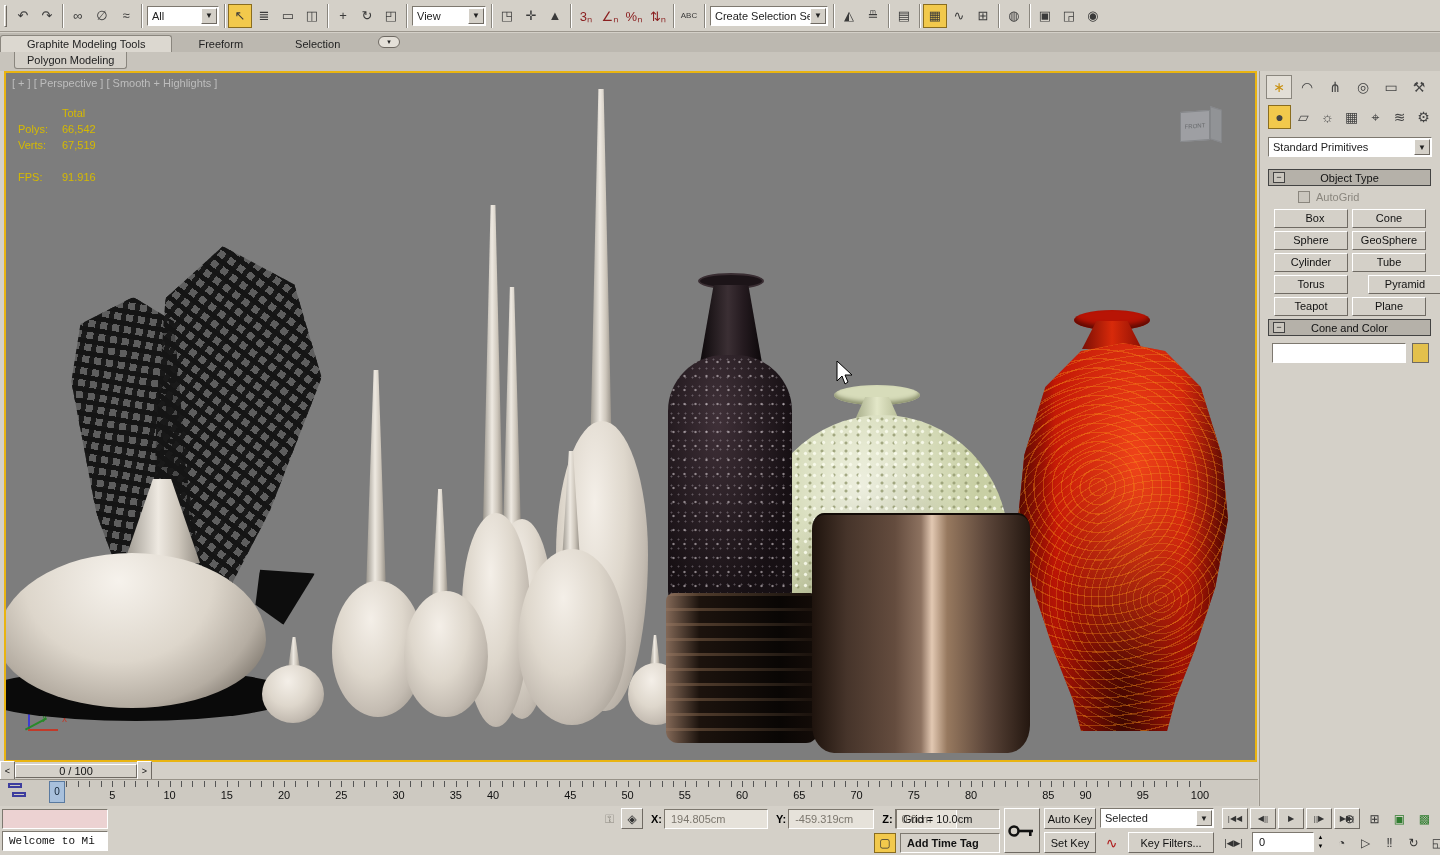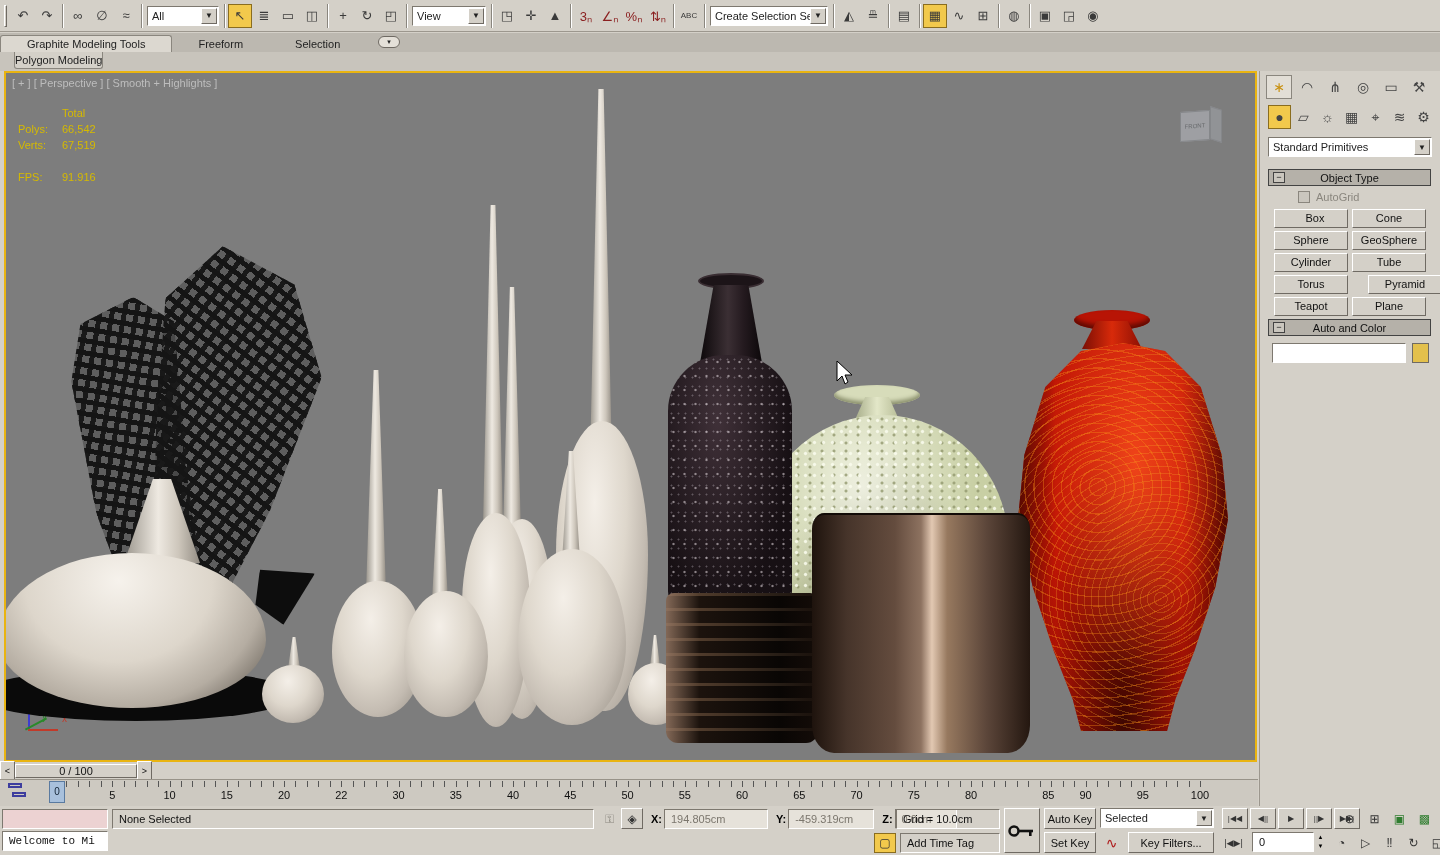--- a/index.html
+++ b/index.html
@@ -13,21 +13,21 @@
   .drop { height:20px; background:#fff; border:1px solid; border-color:#7d786f #ffffff #ffffff #7d786f; display:flex; align-items:center; padding-left:4px; color:#222; position:relative; }
   .drop .arr { position:absolute; right:1px; top:1px; bottom:1px; width:16px; background:#d4d0c8; border:1px solid; border-color:#fff #6f6a63 #6f6a63 #fff; display:flex; align-items:center; justify-content:center; font-size:8px; color:#222; }
   
   #toolbar { left:0; top:0; width:1440px; height:32px; background:#d4d0c8; border-bottom:1px solid #9c978e; display:flex; align-items:center; padding-left:4px; }
   #toolbar .grip { width:3px; height:22px; border:1px solid; border-color:#fff #6f6a63 #6f6a63 #fff; margin-right:4px; }
   
   #ribbon-tabs { left:0; top:33px; width:1440px; height:19px; background:#bcb8b0; display:flex; align-items:flex-end; }
   .rtab { padding:2px 26px; font-size:11px; color:#222; }
   .rtab.active { background:#dcd8d0; border:1px solid #8a867e; border-bottom:none; border-radius:3px 3px 0 0; }
   #ribbon-panelrow { left:0; top:52px; width:1440px; height:19px; background:#c8c4bc; }
-  .ptab { position:absolute; left:14px; top:0; padding:2px 0; background:#d4d0c8; border:1px solid #8a867e; border-top:none; font-size:11px; color:#222; border-radius:0 0 3px 3px; }
+  .ptab { position:absolute; left:14px; top:0; padding:2px 12px; background:#d4d0c8; border:1px solid #8a867e; border-top:none; font-size:11px; color:#222; border-radius:0 0 3px 3px; }
   .ovalbtn { position:absolute; left:378px; top:3px; width:22px; height:12px; border:1px solid #6f6a63; border-radius:7px; background:#e4e0d8; font-size:7px; text-align:center; line-height:10px; color:#222; }
   
   #viewport { left:4px; top:71px; width:1253px; height:691px; background:#7d7d7d; border:2px solid #e9b411; overflow:hidden; }
   #vp-label { left:6px; top:4px; color:#bdbdbd; font-size:11px; }
   .stat { position:absolute; color:#d6ba00; font-size:11px; }
   
   #viewcube { left:1172px; top:32px; width:46px; height:42px; opacity:.55; }
   #vc-front { position:absolute; left:2px; top:6px; width:30px; height:30px; background:#b9bcc2; border:1px solid #8d9096; color:#55585e; font-size:6px; display:flex; align-items:center; justify-content:center; transform:skewY(-4deg); }
   #vc-side { position:absolute; left:32px; top:3px; width:12px; height:33px; background:#a2a5ab; border:1px solid #8d9096; transform:skewY(18deg); }
   
@@ -255,21 +255,21 @@
       <div class="objbtn" style="left: 14px; top: 182px;">Cylinder</div>
       <div class="objbtn" style="left: 92px; top: 182px;">Tube</div>
       <div class="objbtn" style="left: 14px; top: 204px;">Torus</div>
       <div class="objbtn" style="left: 108px; top: 204px;">Pyramid</div>
       <div class="objbtn" style="left: 14px; top: 226px;">Teapot</div>
       <div class="objbtn" style="left: 92px; top: 226px;">Plane</div>
     </div>
 
   <div class="rollout-h" style="top:248px;">
     <span class="minus">−</span>
-    <span class="rtitle">Auto and Color</span>
+    <span class="rtitle">Cone and Color</span>
   </div>
   <div style="position:absolute; left:12px; top:272px; width:134px; height:20px; background:#fff;" class="sunken">
     <span></span>
   </div>
   <div id="color-swatch" style="position: absolute; left: 152px; top: 272px; width: 17px; height: 20px; border: 1px solid rgb(111, 106, 99); background: rgb(227, 192, 76);"></div>
 </div>
 
 <div id="timeline" class="abs">
   <div class="tl-arr sbtn">&lt;</div>
   <div id="framebar" class="sbtn">0 / 100</div>
@@ -306,39 +306,39 @@
       <div class="tick" style="left: 249.65px;"></div>
       <div class="tick" style="left: 261.1px;"></div>
       <div class="tick" style="left: 272.55px;"></div>
       <div class="tick" style="left: 284px;"></div>
       <div class="ticklabel" style="left: 284px;">20</div>
       <div class="tick" style="left: 295.45px;"></div>
       <div class="tick" style="left: 306.9px;"></div>
       <div class="tick" style="left: 318.35px;"></div>
       <div class="tick" style="left: 329.8px;"></div>
       <div class="tick" style="left: 341.25px;"></div>
-      <div class="ticklabel" style="left: 341.25px;">22</div>
+      <div class="ticklabel" style="left: 341.25px;">25</div>
       <div class="tick" style="left: 352.7px;"></div>
       <div class="tick" style="left: 364.15px;"></div>
       <div class="tick" style="left: 375.6px;"></div>
       <div class="tick" style="left: 387.05px;"></div>
       <div class="tick" style="left: 398.5px;"></div>
       <div class="ticklabel" style="left: 398.5px;">30</div>
       <div class="tick" style="left: 409.95px;"></div>
       <div class="tick" style="left: 421.4px;"></div>
       <div class="tick" style="left: 432.85px;"></div>
       <div class="tick" style="left: 444.3px;"></div>
       <div class="tick" style="left: 455.75px;"></div>
       <div class="ticklabel" style="left: 455.75px;">35</div>
       <div class="tick" style="left: 467.2px;"></div>
       <div class="tick" style="left: 478.65px;"></div>
       <div class="tick" style="left: 490.1px;"></div>
       <div class="tick" style="left: 501.55px;"></div>
       <div class="tick" style="left: 513px;"></div>
-      <div class="ticklabel" style="left: 513px;">40</div>
+      <div class="ticklabel" style="left: 493px;">40</div>
       <div class="tick" style="left: 524.45px;"></div>
       <div class="tick" style="left: 535.9px;"></div>
       <div class="tick" style="left: 547.35px;"></div>
       <div class="tick" style="left: 558.8px;"></div>
       <div class="tick" style="left: 570.25px;"></div>
       <div class="ticklabel" style="left: 570.25px;">45</div>
       <div class="tick" style="left: 581.7px;"></div>
       <div class="tick" style="left: 593.15px;"></div>
       <div class="tick" style="left: 604.6px;"></div>
       <div class="tick" style="left: 616.05px;"></div>
@@ -406,41 +406,38 @@
       <div class="ticklabel" style="left: 1200px;">100</div>
     </div>
   <div id="frame-slider">0</div>
 </div>
 
 <div id="statusbar" class="abs">
 
   <div class="srow" style="left:2px; top:2px;">
     <div class="spanel" style="width:106px; background:#ecd2d2;"></div>
   </div>
-  <div class="srow" style="left:112px; top:2px;">
-    <div class="spanel" style="width:482px;">None Selected</div>
-  </div>
   <div class="srow" style="left:598px; top:2px;">
     <div class="navbtn" style="color:#8a867e;">⚿</div>
     <div class="navbtn sbtn" style="width:22px;">◈</div>
     <span class="coord-label">X:</span>
     <div class="spanel coord-field" style="width:104px;">194.805cm</div>
     <span class="coord-label">Y:</span>
     <div class="spanel coord-field" style="width:86px;">-459.319cm</div>
     <span class="coord-label">Z:</span>
     <div class="spanel coord-field" style="width:62px;">0.0cm</div>
   </div>
   <div class="srow" style="left:896px; top:2px;">
     <div class="spanel" style="width:104px;">Grid = 10.0cm</div>
   </div>
 
   <div class="srow" style="left:874px; top:26px;">
     <div class="navbtn" style="background:#f2c94c; border:1px solid #8a6d1f; width:22px; height:20px;">▢</div>
   </div>
-  <div class="srow" style="left:900px; top:26px;">
+  <div class="srow" style="left:900px; top:26px;font-weight:bold;">
     <div class="spanel" style="width:100px;">Add Time Tag</div>
   </div>
 
   <div class="srow" style="left:2px; top:24px;">
     <div class="spanel mono" style="width:106px; background:#fff; font-size:11px;">Welcome to Mi</div>
   </div>
 
   <div class="sbtn" style="position:absolute; left:1004px; top:2px; width:36px; height:45px;">
     <svg width="28" height="16" viewBox="0 0 28 16">
       <circle cx="6" cy="8" r="4.5" fill="none" stroke="#111" stroke-width="2.5"></circle>

